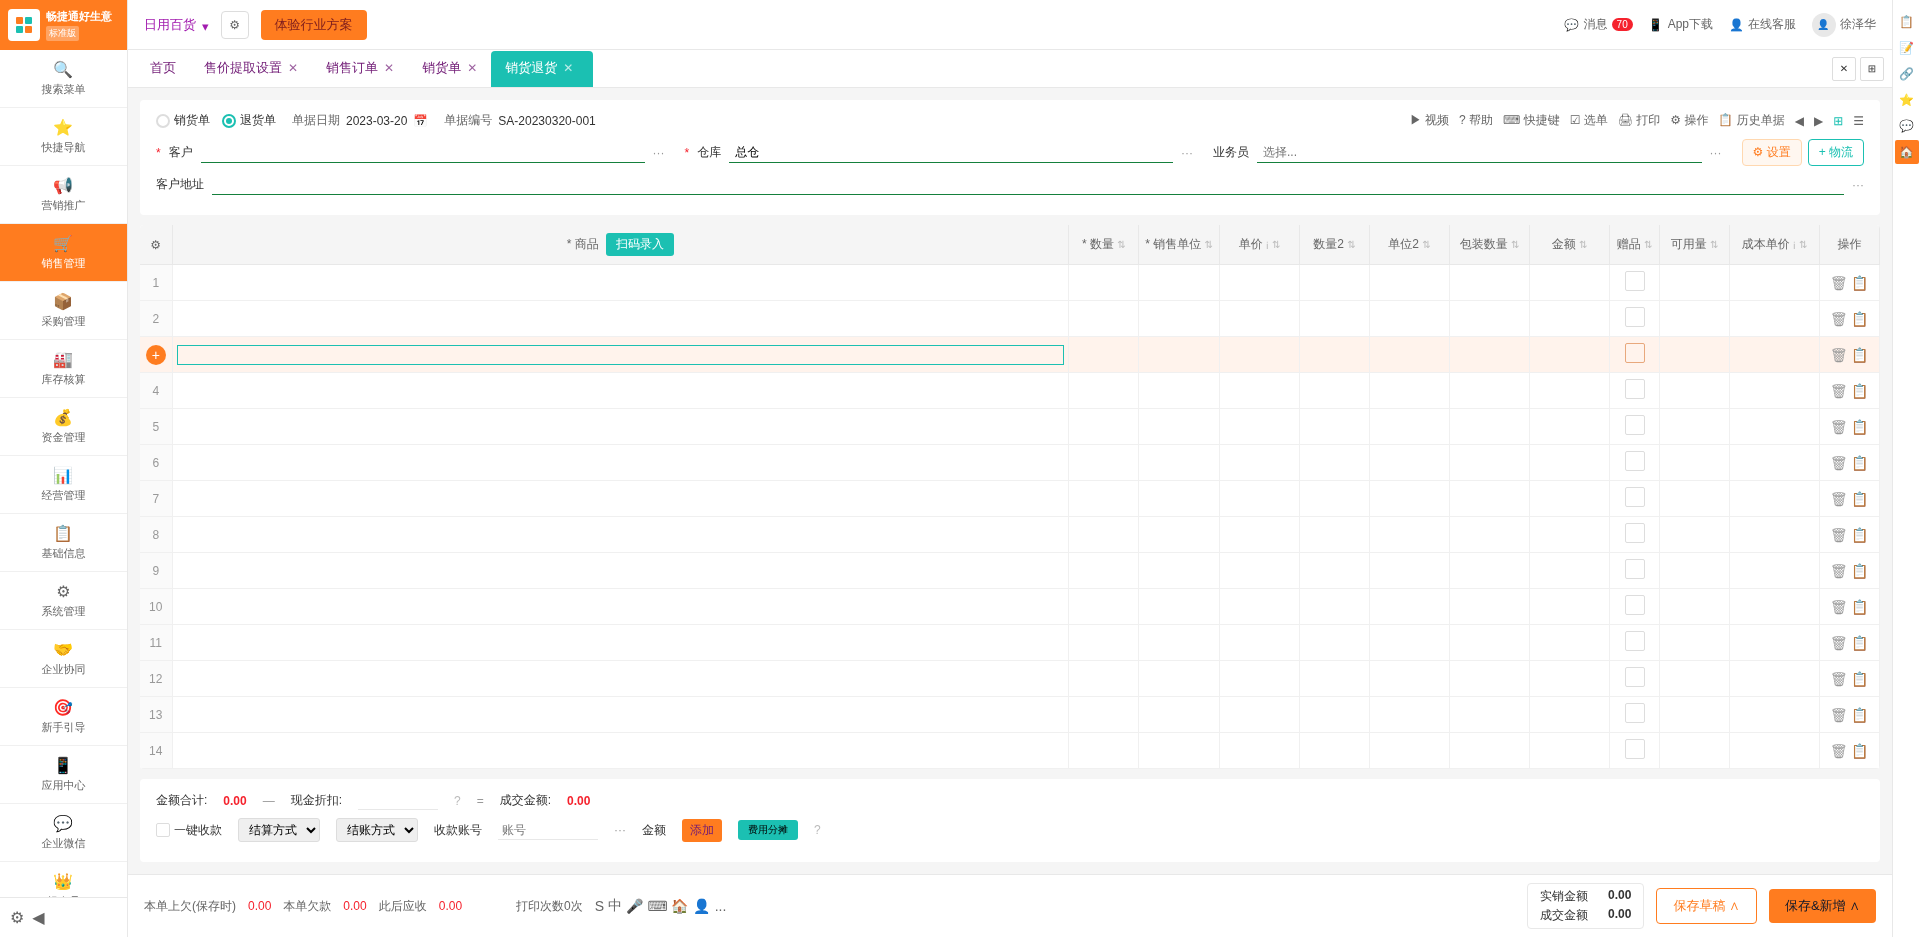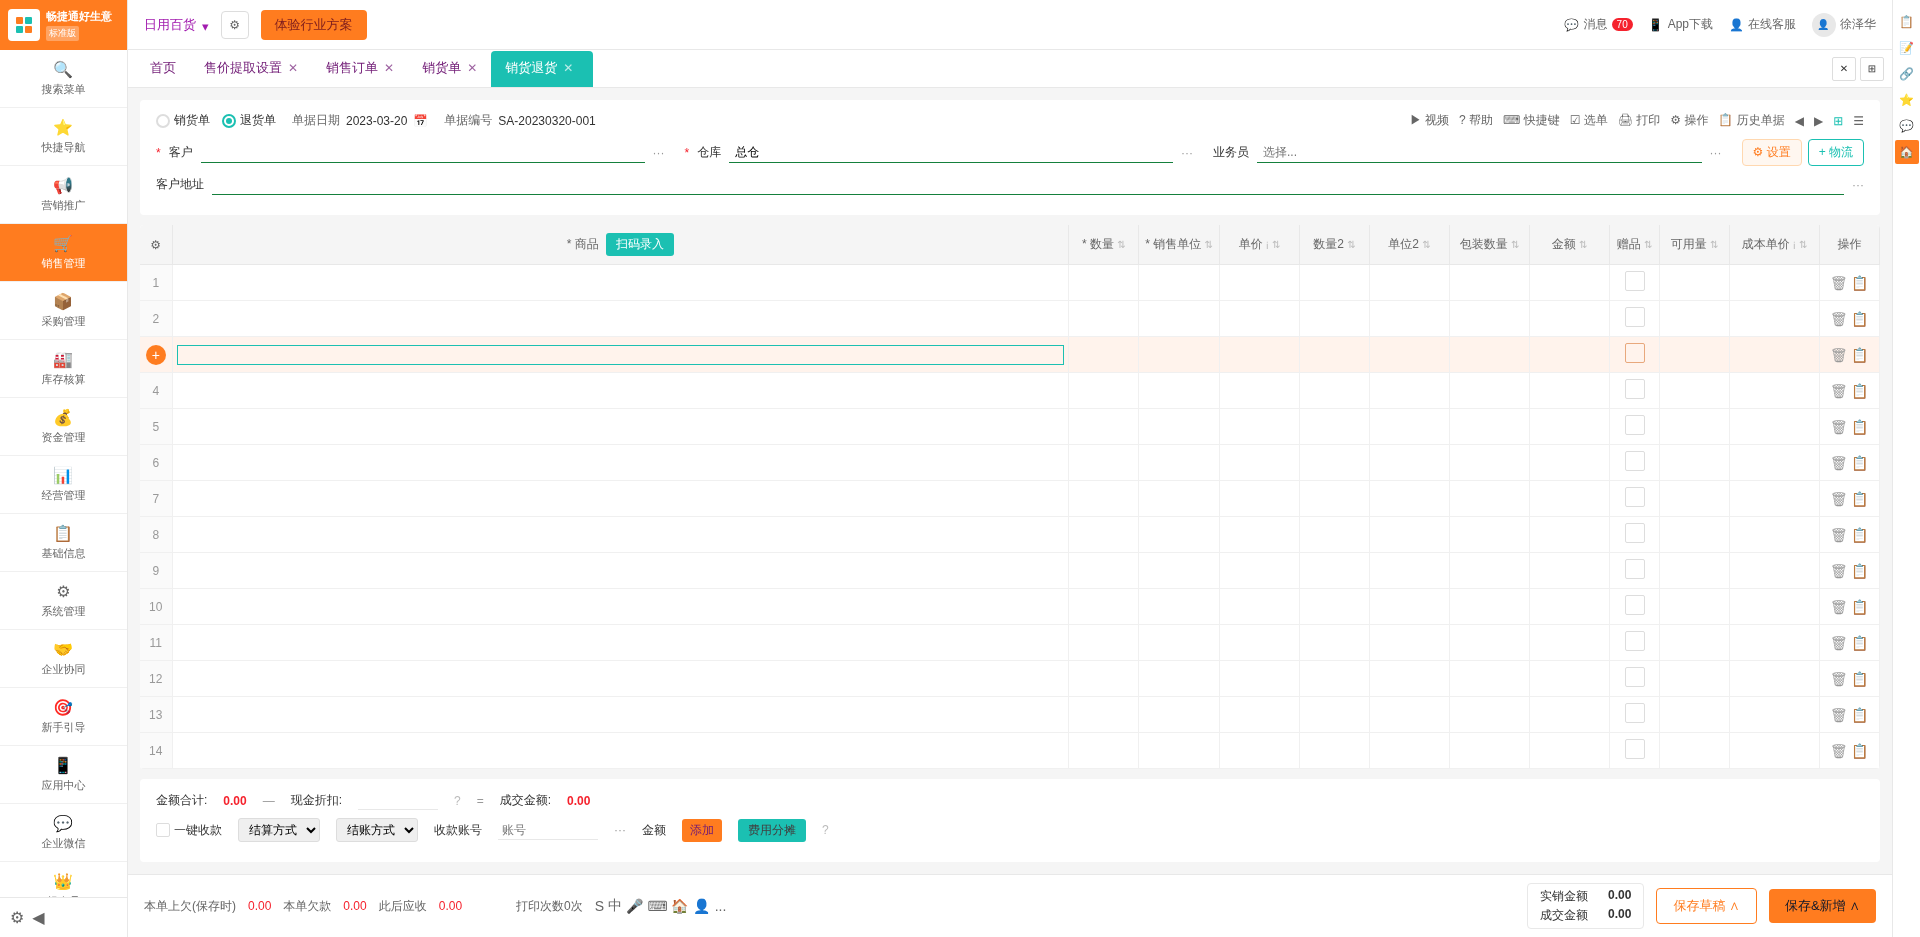--- a/index.html
+++ b/index.html
@@ -85,21 +85,21 @@
     .checkbox-cell { width: 20px; height: 20px; border: 1px solid #ddd; display: inline-block; border-radius: 2px; }
     .action-btns { display: flex; gap: 4px; justify-content: center; }
     .icon-btn { cursor: pointer; color: #999; font-size: 14px; }
     
     
     .form-footer { background: #fff; border-radius: 4px; padding: 12px 16px; }
     .footer-row { display: flex; align-items: center; gap: 16px; margin-bottom: 8px; }
     .minus-sign { color: #999; }
     .equal-sign { color: #999; }
     .add-fee-btn { background: #ff7c1f; color: #701a75; border: none; border-radius: 3px; padding: 3px 8px; cursor: pointer; font-size: 12px; }
-    .fee-split-btn { background: #1bc0b2; color: #404040; border: none; border-radius: 3px; padding: 3px 10px; cursor: pointer; font-size: 12px; }
+    .fee-split-btn { background: #1bc0b2; color: #000000; border: none; border-radius: 3px; padding: 3px 10px; cursor: pointer; font-size: 10px; }
     .help-icon { color: #bbb; cursor: pointer; }
     
     .bottom-bar { background: #fff; border-top: 1px solid #e8e8e8; padding: 8px 16px; display: flex; align-items: center; justify-content: space-between; flex-shrink: 0; }
     .bottom-info { display: flex; align-items: center; gap: 12px; font-size: 12px; color: #666; }
     .amount-summary { display: flex; flex-direction: column; gap: 2px; font-size: 12px; background: #fff; padding: 4px 12px; border: 1px solid #e8e8e8; border-radius: 4px; justify-content: flex-end; }
     .amount-row { display: flex; justify-content: space-between; gap: 20px; }
     .save-draft-btn { background: #fff; color: #ff7c1f; border: 1px solid #ff7c1f; border-radius: 4px; padding: 8px 16px; cursor: pointer; font-size: 13px; display: flex; align-items: center; gap: 4px; }
     .save-new-btn { background: #ff7c1f; color: #0f172a; border: none; border-radius: 4px; padding: 8px 16px; cursor: pointer; font-size: 13px; display: flex; align-items: center; gap: 4px; }
     .print-count { font-size: 12px; color: #666; margin-left: 42px; }
     

